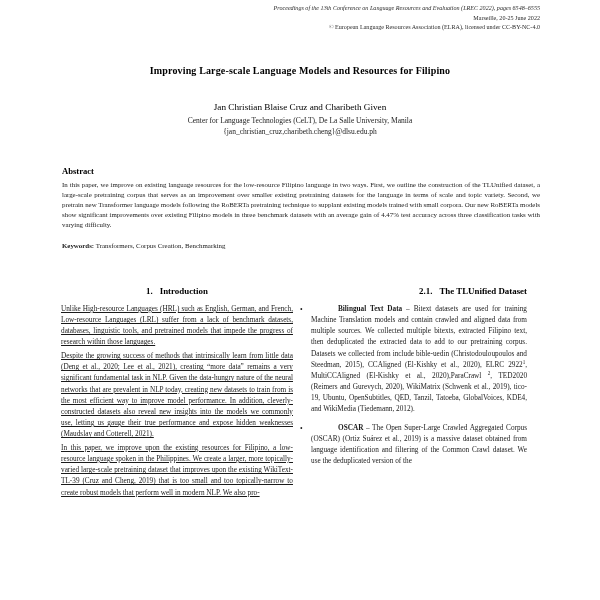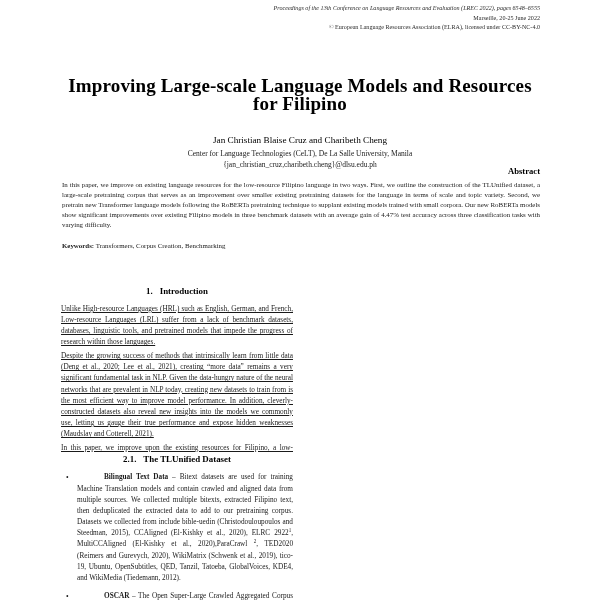--- a/index.html
+++ b/index.html
@@ -40,25 +40,25 @@
 
   
   .title-block {
     position: absolute;
     top: 62px;
     left: 40px;
     width: 520px;
     text-align: center;
   }
   .paper-title {
-    font-size: 19px;
+    font-size: 10px;
     font-weight: bold;
     letter-spacing: 0.15px;
     line-height: 18px;
-    margin: 15px;
+    margin: 0;
     color: #000;
   }
   .authors {
     margin-top: 21px;
     font-size: 9.2px;
     line-height: 12px;
     color: #000;
   }
   .authors .name {
     font-weight: normal;
@@ -76,21 +76,21 @@
   .affil div { white-space: nowrap; }
 
   
   .abstract-wrap {
     position: absolute;
     top: 166px;
     left: 62px;
     width: 478px;
   }
   .abstract-head {
-    text-align: right;
+    text-align: left;
     font-size: 8.6px;
     font-weight: bold;
     margin-bottom: 4px;
     color: #000;
   }
   .abstract-body {
     font-size: 6.9px;
     line-height: 10.1px;
     text-align: justify;
     text-justify: inter-word;
@@ -108,35 +108,34 @@
   
   .columns {
     position: absolute;
     top: 286px;
     left: 61px;
     width: 479px;
     height: 314px;
     display: flex;
     gap: 2px;
     overflow: hidden;
-    flex-direction: column;
   }
   .col {
     width: 232px;
     overflow: hidden;
   }
   .sec-head {
     font-size: 8.9px;
     font-weight: bold;
     color: #000;
     margin: 0 0 8px 0;
     text-align: center;
   }
   .sec-head.left-align {
-    text-align: center;
+    text-align: right;
   }
   .sec-head .num {
     display: inline-block;
     margin-right: 7px;
   }
   .para {
     font-size: 7.25px;
     line-height: 11.15px;
     text-align: justify;
     color: #1a1a1a;
@@ -183,21 +182,21 @@
     <div>
       <span class="line1">Proceedings of the 13th Conference on Language Resources and Evaluation (LREC 2022)</span><span class="line1 nonital">, pages 6548–6555</span>
     </div>
     <div>Marseille, 20-25 June 2022</div>
     <div>© European Language Resources Association (ELRA), licensed under CC-BY-NC-4.0</div>
   </div>
 
   <div class="title-block">
     <h1 class="paper-title">Improving Large-scale Language Models and Resources for Filipino</h1>
     <div class="authors">
-      <span class="name">Jan Christian Blaise Cruz</span><span class="conj"> and </span><span class="name">Charibeth Cheng</span>
+      <span class="name">Jan Christian Blaise Cruz</span><span class="conj"> and </span><span class="name">Charibeth Given</span>
     </div>
     <div class="affil">
       <div>Center for Language Technologies (CeLT), De La Salle University, Manila</div>
       <div>{jan_christian_cruz,charibeth.cheng}@dlsu.edu.ph</div>
     </div>
   </div>
 
   <div class="abstract-wrap">
     <div class="abstract-head">Abstract</div>
     <div class="abstract-body">In this paper, we improve on existing language resources for the low-resource Filipino language in two ways. First, we outline the construction of the TLUnified dataset, a large-scale pretraining corpus that serves as an improvement over smaller existing pretraining datasets for the language in terms of scale and topic variety. Second, we pretrain new Transformer language models following the RoBERTa pretraining technique to supplant existing models trained with small corpora. Our new RoBERTa models show significant improvements over existing Filipino models in three benchmark datasets with an average gain of 4.47% test accuracy across three classification tasks with varying difficulty.</div>

